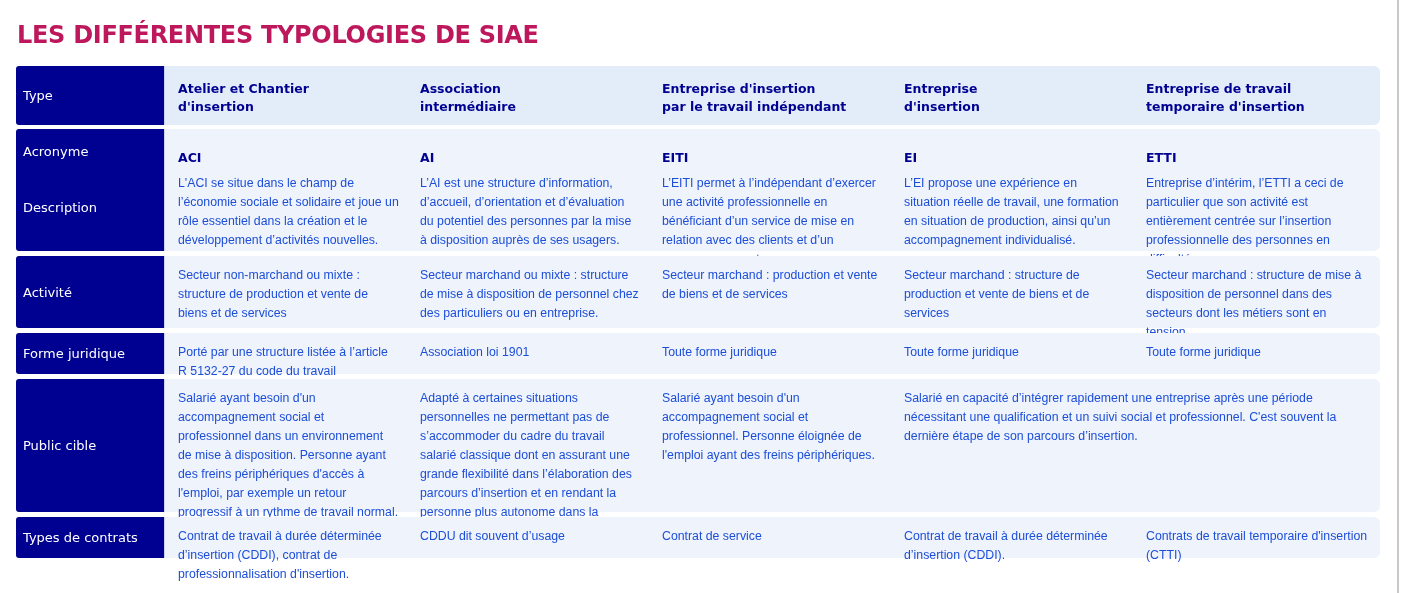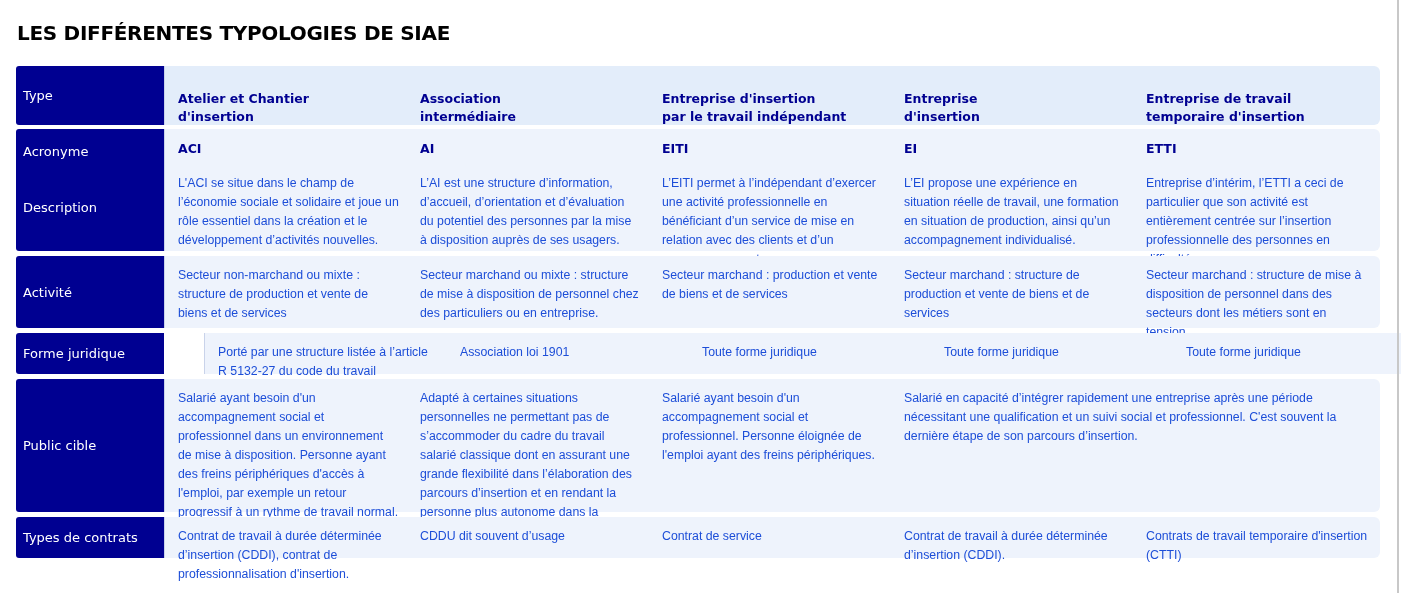--- a/index.html
+++ b/index.html
@@ -5,22 +5,22 @@
   html, body { margin: 0; padding: 0; }
   body {
     width: 1401px; height: 593px; overflow: hidden;
     background: #ffffff;
     font-family: "Liberation Sans", sans-serif;
     position: relative;
   }
   .title {
     position: absolute; left: 17px; top: 21px;
     font-family: "DejaVu Sans", sans-serif;
-    font-weight: bold; font-size: 20px; letter-spacing: -0.3px;
-    color: #000000; margin: 0;
+    font-weight: bold; font-size: 24px; letter-spacing: -0.3px;
+    color: #be185d; margin: 0;
   }
   .table { position: absolute; left: 16px; top: 66px; width: 1364px; }
   .row { display: flex; position: absolute; left: 0; width: 1364px; }
   .row-label {
     width: 148px; flex: 0 0 148px; background: #000091; color: #fff;
     font-family: "DejaVu Sans", sans-serif; font-weight: normal; font-size: 13px;
     display: flex; align-items: center; padding-left: 7px; box-sizing: border-box;
     border-radius: 3px 0 0 3px;
   }
   .cells {
@@ -30,22 +30,22 @@
   .row.header .cells { background: #e3edfa; }
   .cell {
     width: 242px; flex: 0 0 242px; box-sizing: border-box;
     padding: 10px 8px 0 13px;
     font-size: 12.3px; line-height: 19px; color: #1d4ed8;
   }
   .cell.last { flex: 1; }
   .row.header .cell, .row.acronym .cell {
     font-family: "DejaVu Sans", sans-serif; font-weight: bold; color: #000091; font-size: 12.5px; line-height: 18px;
   }
-  .row.header .cell { padding-top: 24px; }
-  .row.acronym .cell { padding-top: 11px; }
+  .row.header .cell { padding-top: 14px; }
+  .row.acronym .cell { padding-top: 20px; }
   .scroll-line { position: absolute; left: 1397px; top: 0; width: 2px; height: 593px; background: #c8c8c8; }
 </style>
 </head>
 <body>
 
 <h1 class="title">LES DIFFÉRENTES TYPOLOGIES DE SIAE</h1>
 
 <div class="table">
 
   <div class="row header" style="top:0;height:59px;">
@@ -90,21 +90,21 @@
     <div class="row-label">Activité</div>
     <div class="cells">
       <div class="cell">Secteur non-marchand ou mixte : structure de production et vente de biens et de services</div>
       <div class="cell">Secteur marchand ou mixte : structure de mise à disposition de personnel chez des particuliers ou en entreprise.</div>
       <div class="cell">Secteur marchand : production et vente de biens et de services</div>
       <div class="cell">Secteur marchand : structure de production et vente de biens et de services</div>
       <div class="cell last">Secteur marchand : structure de mise à disposition de personnel dans des secteurs dont les métiers sont en tension.</div>
     </div>
   </div>
 
-  <div class="row" style="top:267px;height:41px;gap:40px;">
+  <div class="row" style="top:267px;height:41px;">
     <div class="row-label">Forme juridique</div>
     <div class="cells">
       <div class="cell">Porté par une structure listée à l’article R 5132-27 du code du travail</div>
       <div class="cell">Association loi 1901</div>
       <div class="cell">Toute forme juridique</div>
       <div class="cell">Toute forme juridique</div>
       <div class="cell last">Toute forme juridique</div>
     </div>
   </div>
 

